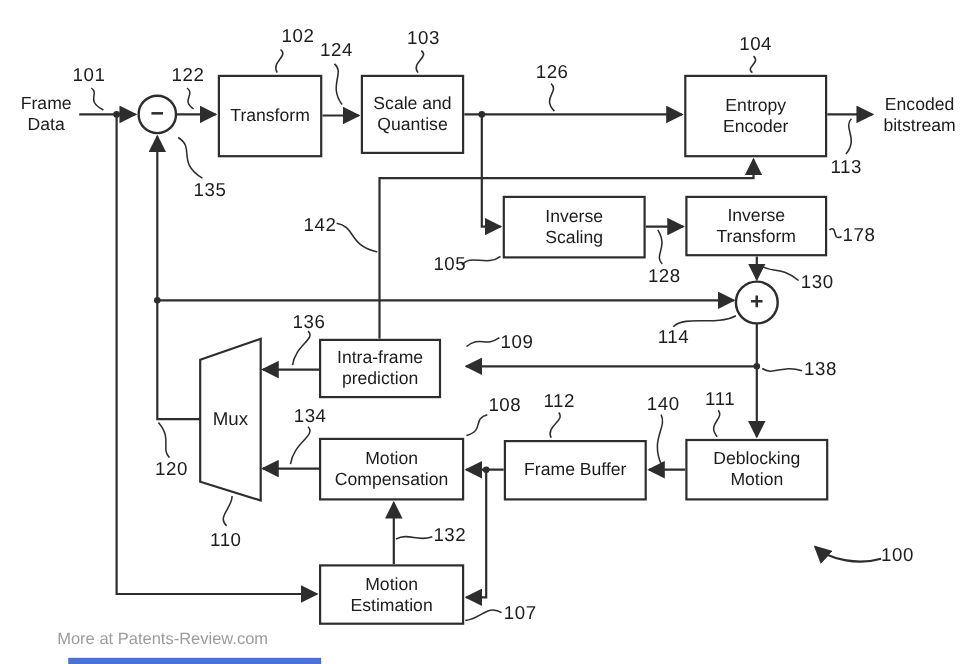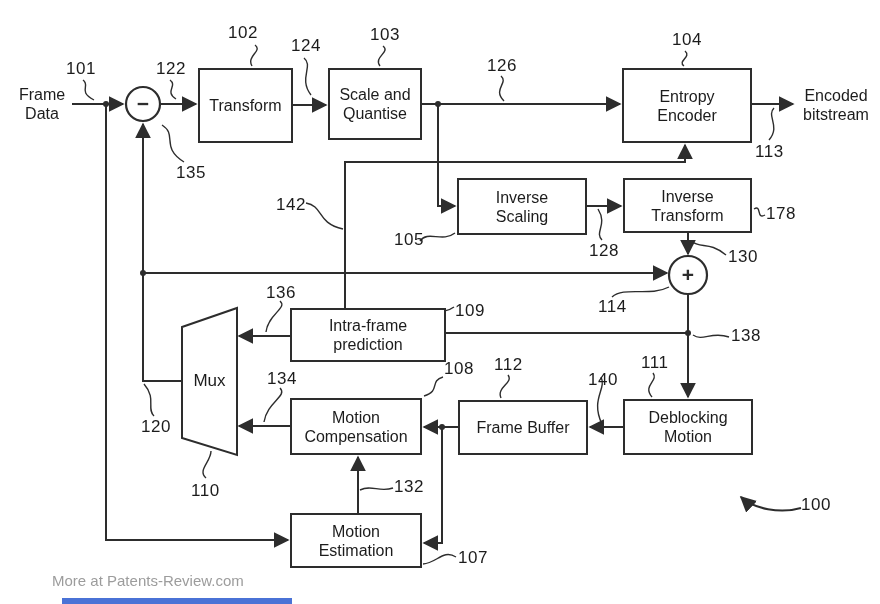--- a/index.html
+++ b/index.html
@@ -122,21 +122,21 @@
     <span>Quantise</span>
   </div>
   <div class="box" style="left:457px;top:178px;width:130px;height:57px">
     <span>Inverse</span>
     <span>Scaling</span>
   </div>
   <div class="box" style="left:623px;top:178px;width:129px;height:55px">
     <span>Inverse</span>
     <span>Transform</span>
   </div>
-  <div class="box" style="left:290px;top:308px;width:156px;height:54px">
+  <div class="box" style="left:290px;top:308px;width:111px;height:54px">
     <span>Intra-frame</span>
     <span>prediction</span>
   </div>
   <div class="box" style="left:290px;top:398px;width:132px;height:57px">
     <span>Motion</span>
     <span>Compensation</span>
   </div>
   <div class="box" style="left:458px;top:400px;width:130px;height:55px">
     <span>Frame Buffer</span>
   </div>
@@ -148,40 +148,40 @@
     <span>Motion</span>
     <span>Estimation</span>
   </div>
 
   <div class="muxlabel">Mux</div>
   <div class="op" style="left:127px;top:88px;width:32px;height:32px">−</div>
   <div class="op" style="left:670px;top:257px;width:36px;height:36px">+</div>
 
   <span class="ref" style="left:66px;top:59px">101</span>
   <span class="ref" style="left:156px;top:59px">122</span>
-  <span class="ref" style="left:228px;top:23px">102</span>
+  <span class="ref" style="left:256px;top:23px">102</span>
   <span class="ref" style="left:291px;top:36px">124</span>
   <span class="ref" style="left:370px;top:25px">103</span>
   <span class="ref" style="left:487px;top:56px">126</span>
   <span class="ref" style="left:672px;top:30px">104</span>
   <span class="ref" style="left:755px;top:142px">113</span>
   <span class="ref" style="left:176px;top:163px">135</span>
   <span class="ref" style="left:276px;top:195px">142</span>
   <span class="ref" style="left:394px;top:230px">105</span>
   <span class="ref" style="left:589px;top:241px">128</span>
   <span class="ref" style="left:766px;top:204px">178</span>
   <span class="ref" style="left:728px;top:247px">130</span>
   <span class="ref" style="left:598px;top:297px">114</span>
   <span class="ref" style="left:731px;top:326px">138</span>
   <span class="ref" style="left:266px;top:283px">136</span>
   <span class="ref" style="left:455px;top:301px">109</span>
   <span class="ref" style="left:267px;top:369px">134</span>
   <span class="ref" style="left:444px;top:359px">108</span>
   <span class="ref" style="left:494px;top:355px">112</span>
-  <span class="ref" style="left:588px;top:370px">140</span>
+  <span class="ref" style="left:588px;top:358px">140</span>
   <span class="ref" style="left:641px;top:353px">111</span>
   <span class="ref" style="left:141px;top:417px">120</span>
   <span class="ref" style="left:191px;top:481px">110</span>
   <span class="ref" style="left:394px;top:477px">132</span>
   <span class="ref" style="left:458px;top:548px">107</span>
   <span class="ref" style="left:801px;top:495px">100</span>
 
   <div class="watermark">More at Patents-Review.com</div>
   <div class="hbar"></div>
 

